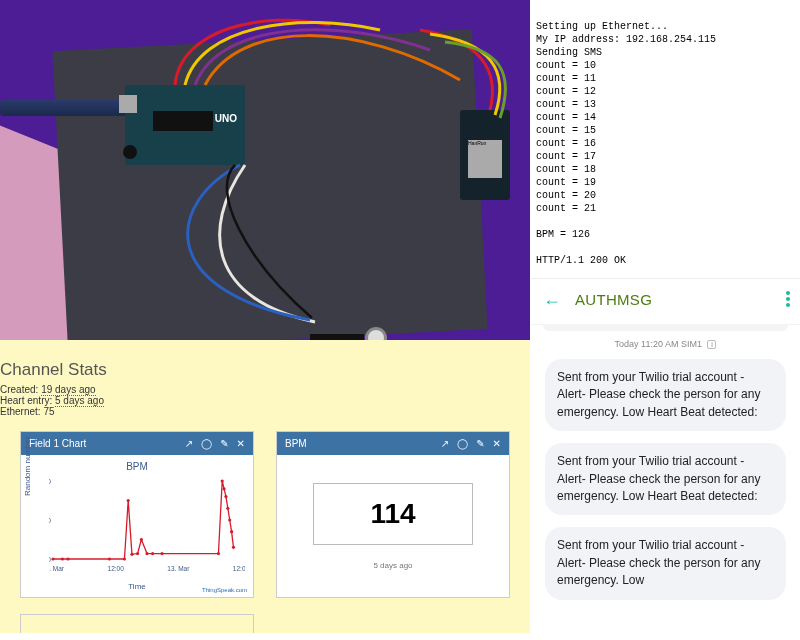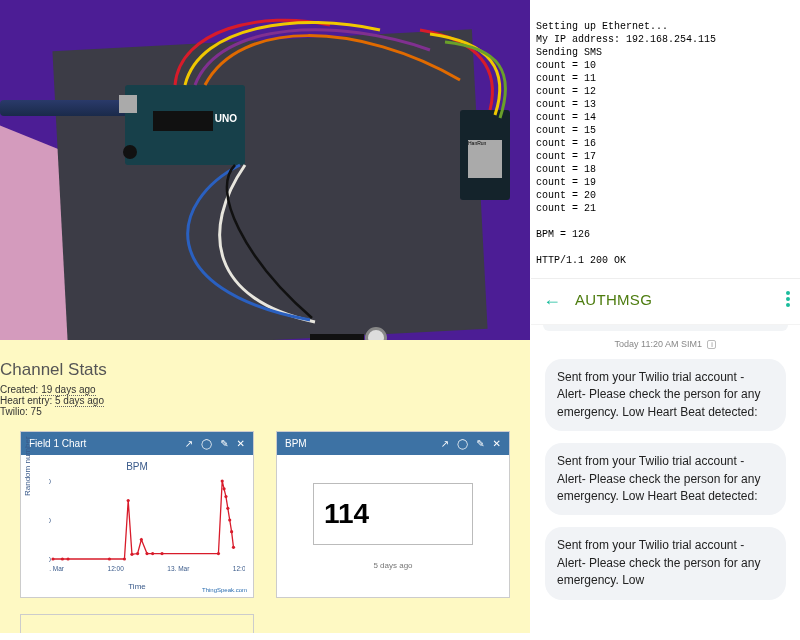--- a/index.html
+++ b/index.html
@@ -278,21 +278,21 @@
   .chart-svg {
     position: absolute;
     left: 28px; top: 20px;
     width: 196px; height: 100px;
   }
   .bpm-display {
     border: 1px solid #bbb;
     width: 160px;
     margin: 24px auto 0;
     padding: 14px 10px;
-    text-align: left;
+    text-align: center;
     font-size: 28px;
     font-weight: bold;
   }
   .bpm-time {
     text-align: center;
     font-size: 8px;
     color: #777;
     margin-top: 16px;
   }
   .empty-panel-row {
@@ -379,21 +379,21 @@
       <div class="msg">Sent from your Twilio trial account - Alert- Please check the person for any emergency. Low Heart Beat detected:</div>
       <div class="msg">Sent from your Twilio trial account - Alert- Please check the person for any emergency. Low</div>
     </div>
 </div>
 
 <div class="dashboard">
   <div class="ch-stats-title">Channel Stats</div>
   <div class="ch-stats">
     <div><span>Created:</span> <span class="dotted">19 days ago</span></div>
     <div><span>Heart entry:</span> <span class="dotted">5 days ago</span></div>
-    <div><span>Twilio:</span> <span>75</span></div>
+    <div><span>Ethernet:</span> <span>75</span></div>
   </div>
 
   <div class="panels">
 
     <div class="panel">
       <div class="panel-head">
         <span>Field 1 Chart</span>
         <span class="icons">
           <span>↗</span>
           <span>◯</span>

